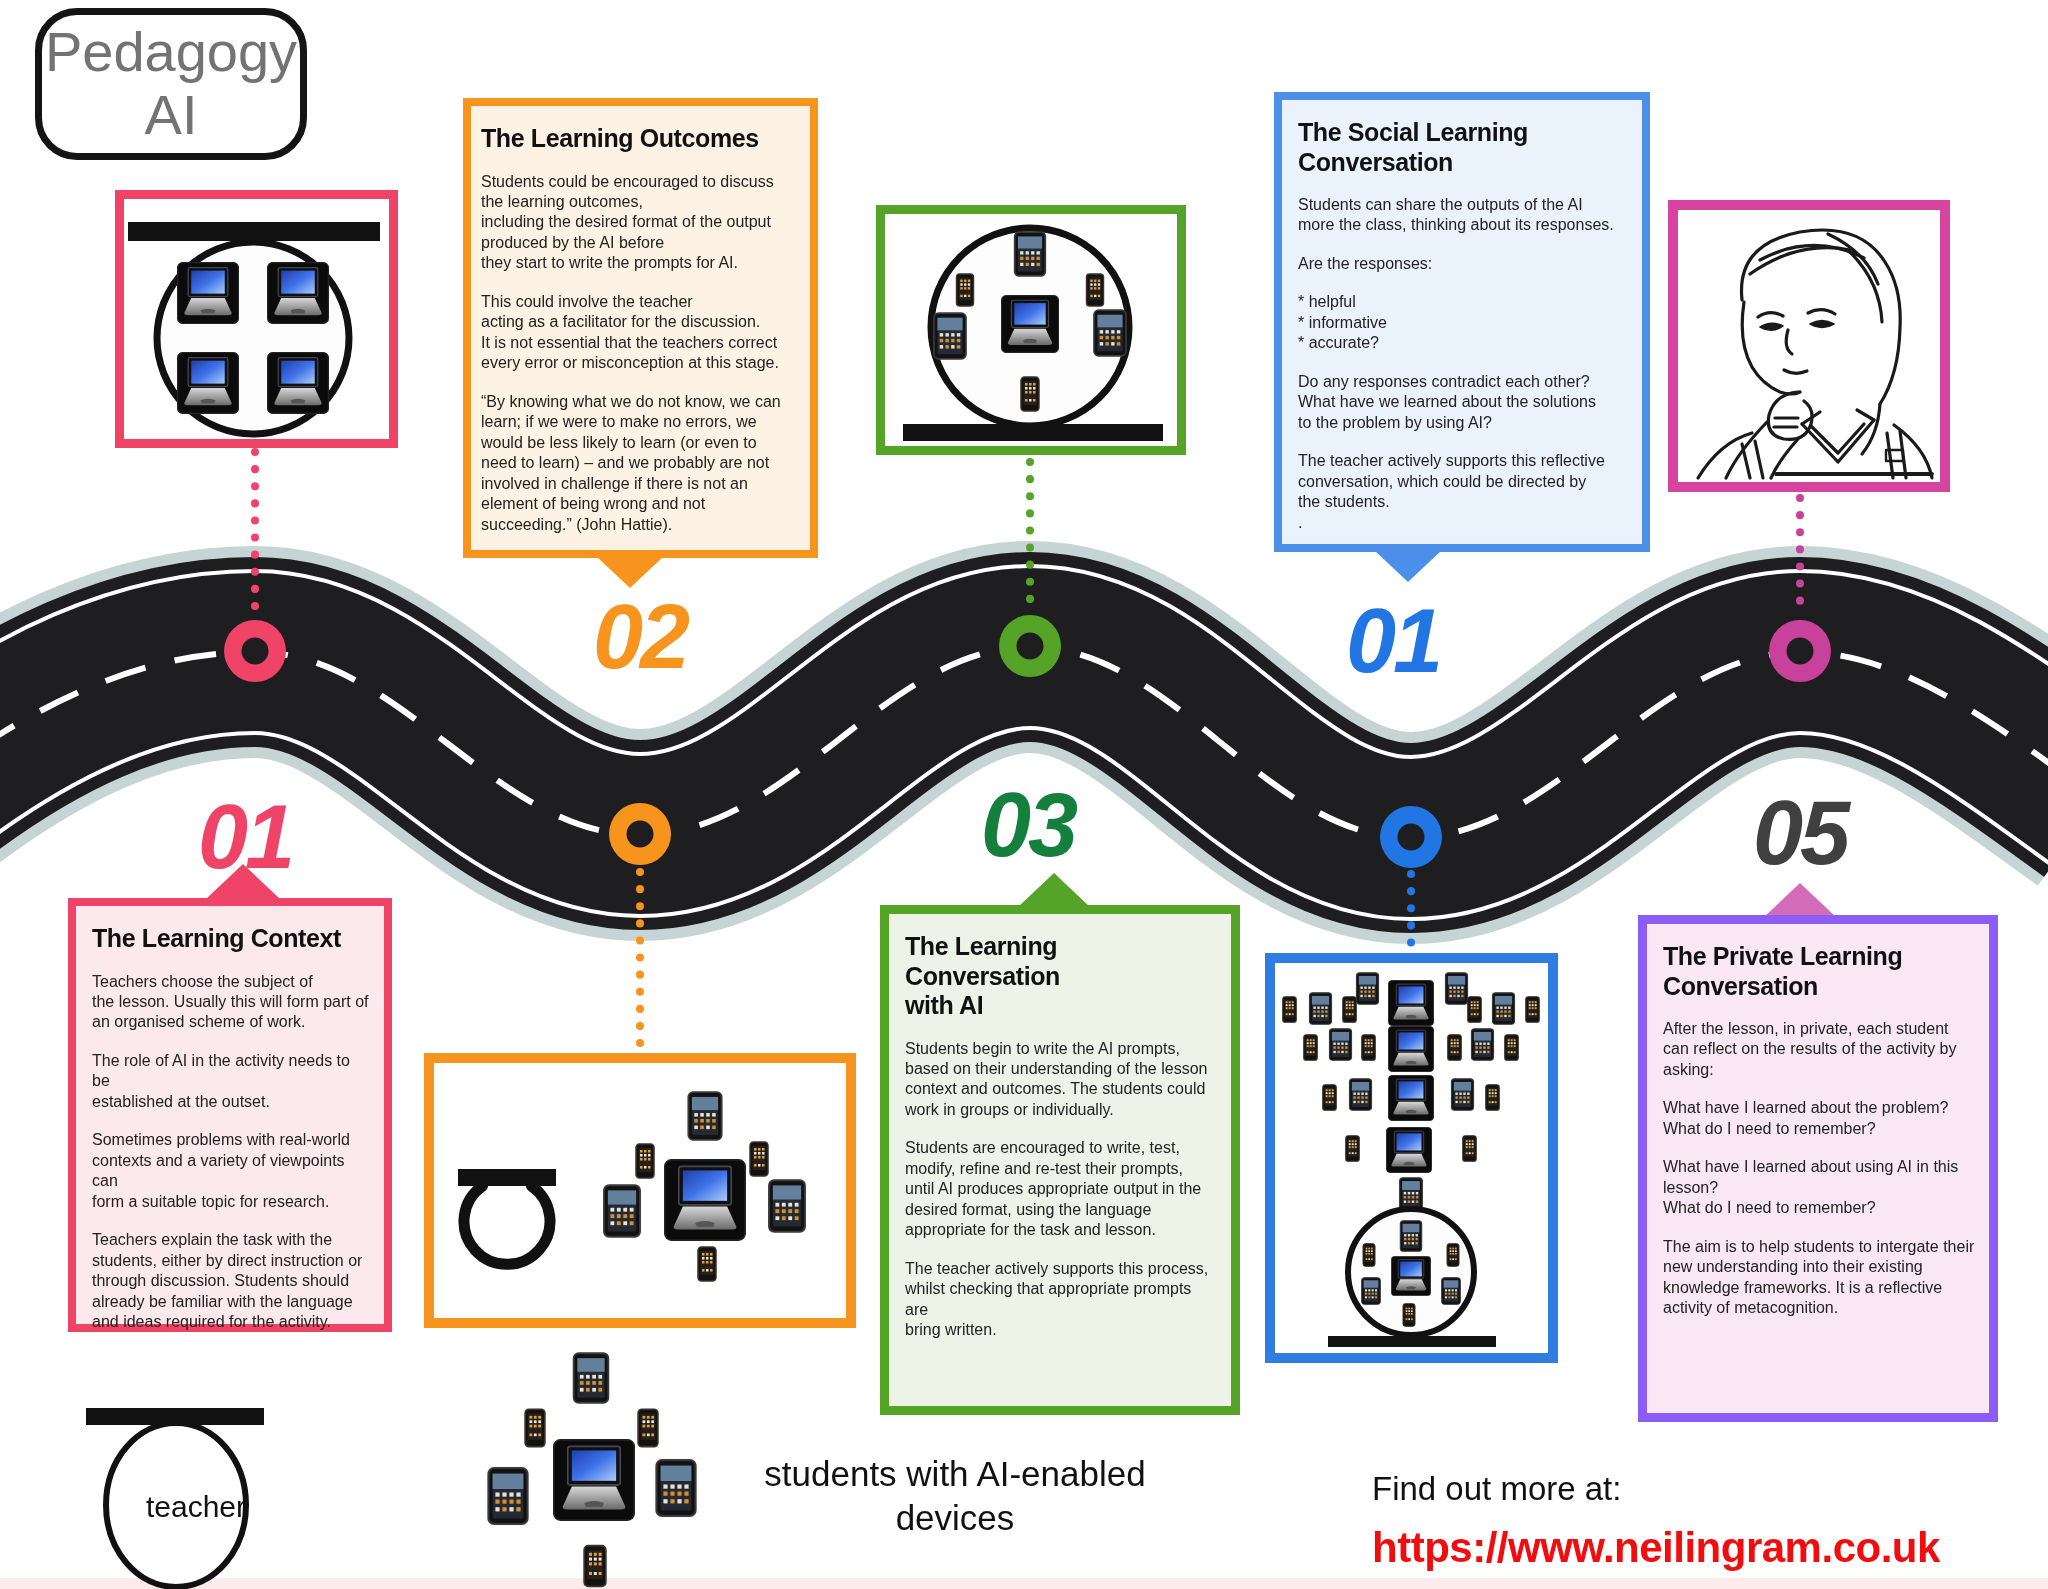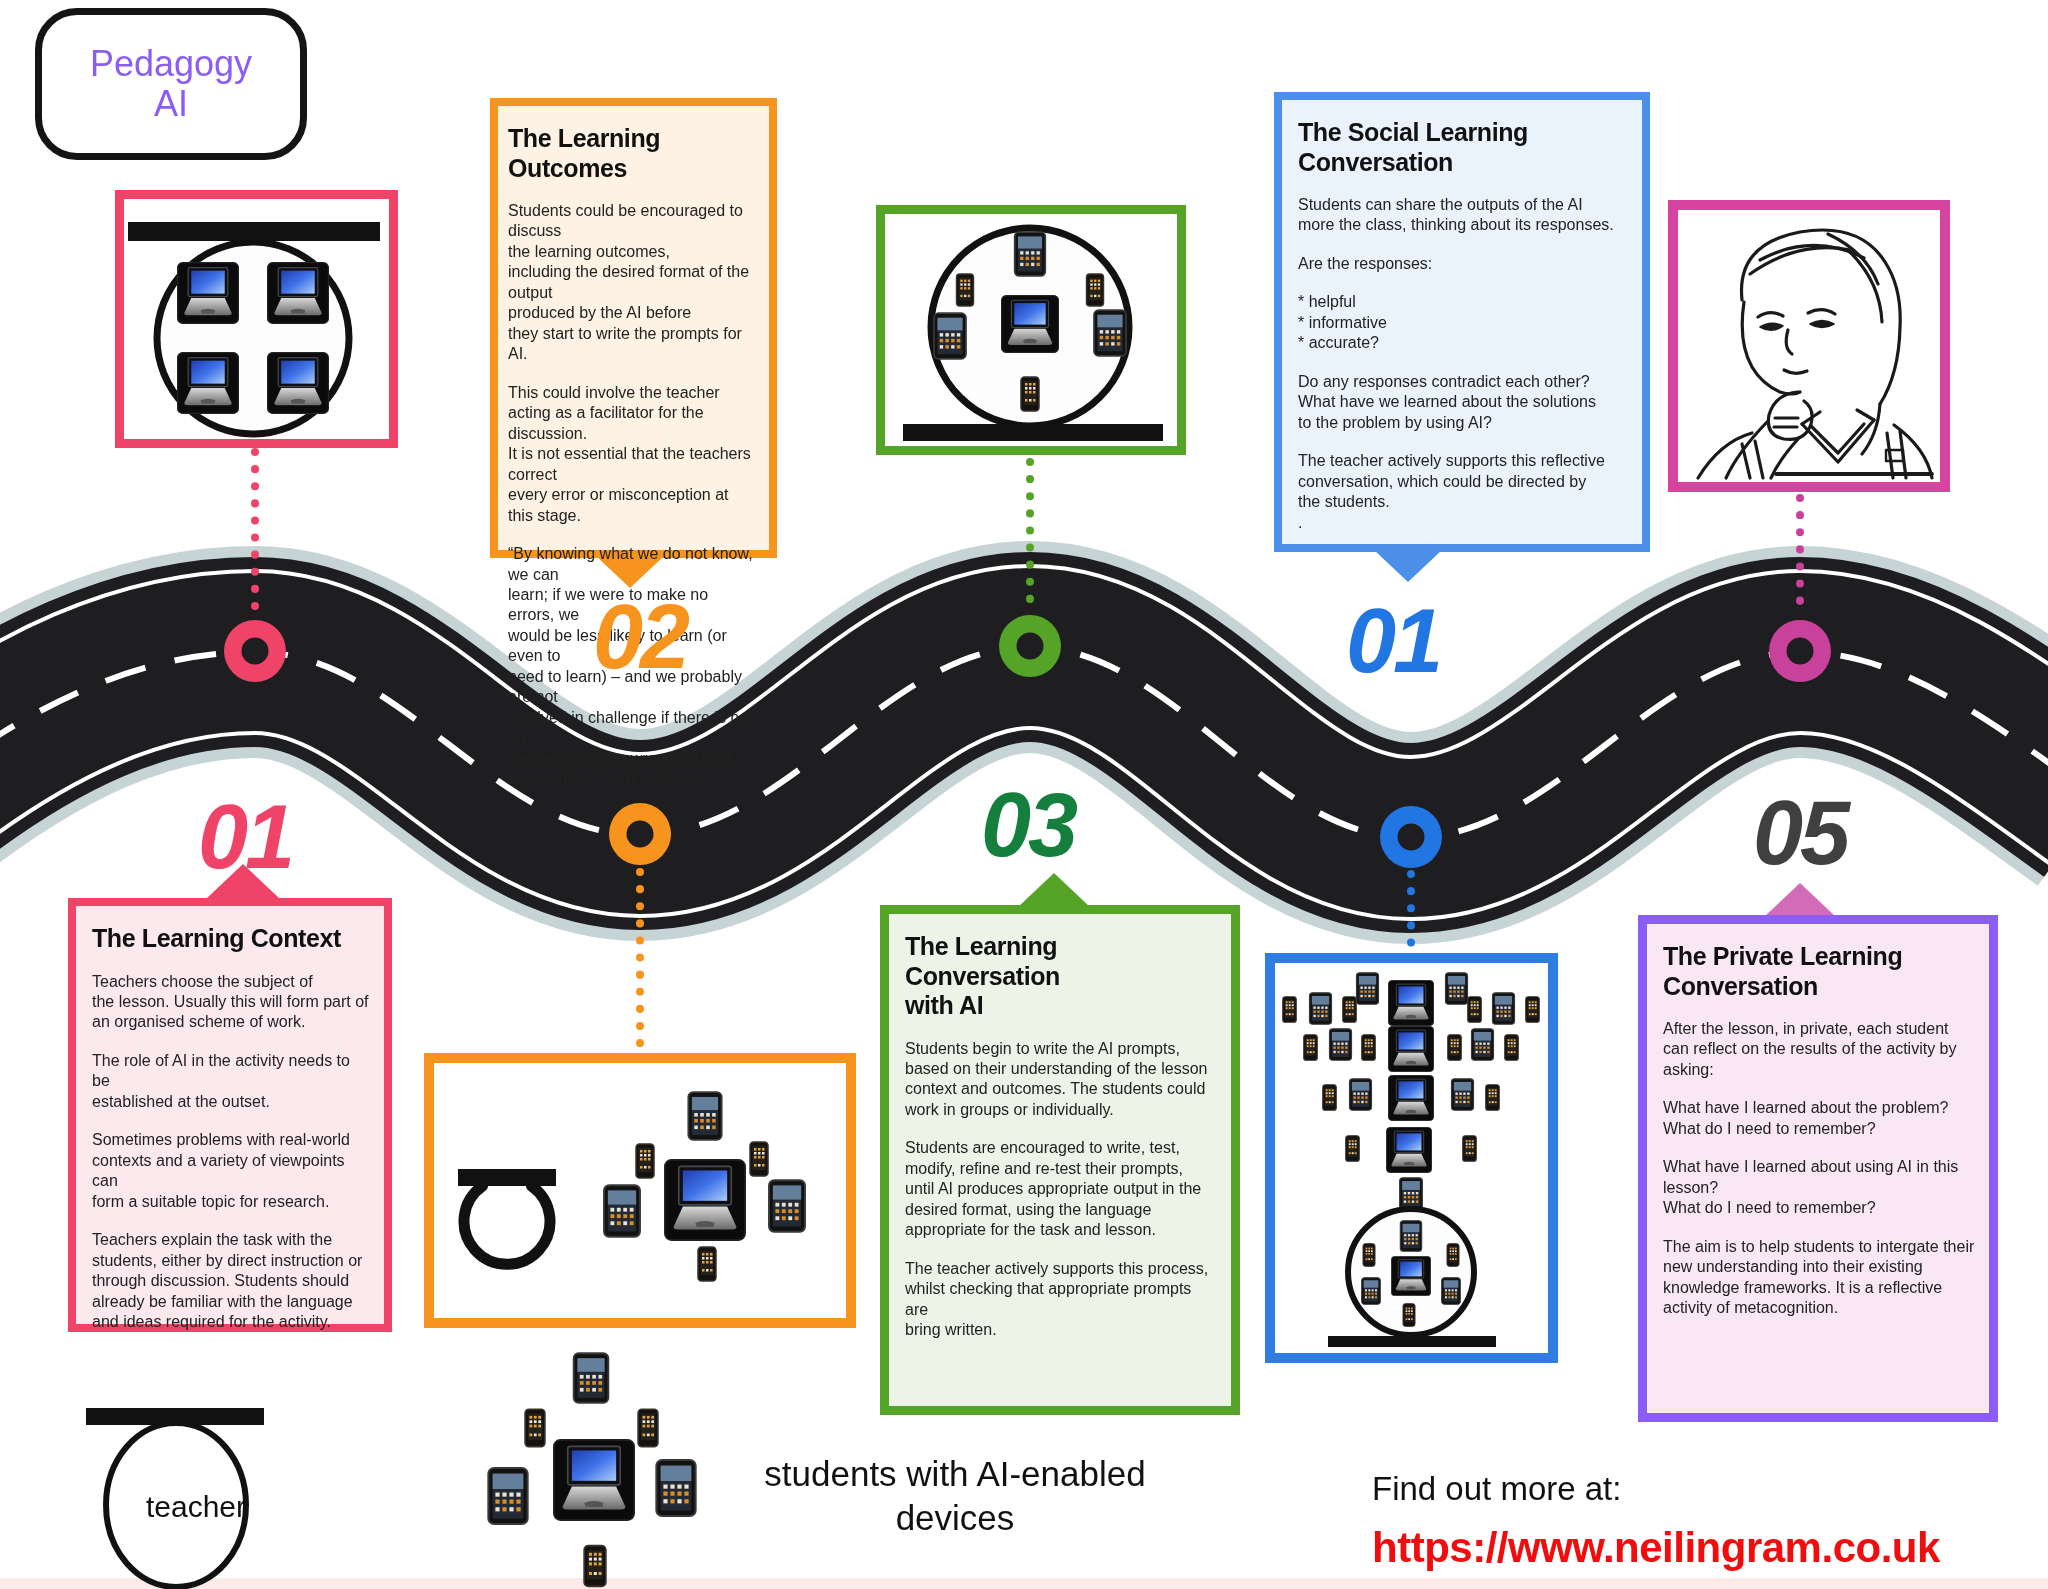--- a/index.html
+++ b/index.html
@@ -6,36 +6,36 @@
   .canvas{position:relative;width:2048px;height:1589px;background:#ffffff;overflow:hidden;
           font-family:"Liberation Sans","DejaVu Sans",sans-serif;color:#1d1d1d;}
   svg.layer{position:absolute;left:0;top:0;pointer-events:none;}
   #road-layer{z-index:1;}
   #art-layer{z-index:3;}
   .box{position:absolute;box-sizing:border-box;background:#fff;z-index:2;}
   .txtbox{padding:16px 14px;}
   .box-title{font-size:25px;font-weight:700;letter-spacing:-0.4px;line-height:1.18;margin:2px 0 18px 2px;white-space:pre-line;color:#111;}
   .para{font-size:16px;line-height:1.28;margin:0 0 18px 2px;white-space:pre-line;color:#222;}
   .b01t{left:68px;top:898px;width:324px;height:434px;border:8px solid #ef4468;background:#fbe9ee;}
-  .b02t{left:490px;top:98px;width:287px;height:460px;border:8px solid #f7941e;background:#fdf2e3;padding-left:8px;}
+  .b02t{left:463px;top:98px;width:355px;height:460px;border:8px solid #f7941e;background:#fdf2e3;padding-left:8px;}
   .b03t{left:880px;top:905px;width:360px;height:510px;border:9px solid #56a427;background:#eef3e8;}
   .b04t{left:1274px;top:92px;width:376px;height:460px;border:8px solid #4b8fe8;background:#eaf2fc;}
   .b05t{left:1638px;top:915px;width:360px;height:507px;border:9px solid #8b5cf6;background:#f9e8f4;}
   .b01i{left:115px;top:190px;width:283px;height:258px;border:9px solid #ef4468;}
   .b03i{left:876px;top:205px;width:310px;height:250px;border:9px solid #56a427;}
   .b02i{left:424px;top:1053px;width:432px;height:275px;border:10px solid #f7941e;}
   .b04i{left:1265px;top:953px;width:293px;height:410px;border:10px solid #2f7de1;}
   .b05i{left:1668px;top:200px;width:282px;height:292px;border:10px solid #d6449f;}
   .tri{position:absolute;width:0;height:0;z-index:2;}
   .tri-up{border-left:36px solid transparent;border-right:36px solid transparent;border-bottom:34px solid;}
   .tri-dn{border-left:34px solid transparent;border-right:34px solid transparent;border-top:32px solid;}
   .num{position:absolute;z-index:4;font-size:90px;font-weight:700;letter-spacing:-3px;transform:translateX(-50%);line-height:1;font-style:italic;}
   .logo{position:absolute;left:35px;top:8px;width:258px;height:138px;border:7px solid #141414;border-radius:42px;
         z-index:4;display:flex;flex-direction:column;align-items:center;justify-content:center;background:#fff;}
-  .logo-line{font-size:36px;line-height:1.12;color:#8b5cf6;}
+  .logo-line{font-size:56px;line-height:1.12;color:#737373;}
   .teacher-label{position:absolute;left:106px;top:1490px;width:140px;text-align:right;font-size:30px;z-index:4;color:#111;}
   .students-caption{position:absolute;left:735px;top:1452px;width:440px;text-align:center;font-size:35px;line-height:1.25;z-index:4;white-space:pre-line;color:#111;}
   .find-out{position:absolute;left:1372px;top:1470px;font-size:33px;color:#111;z-index:4;}
   .url{position:absolute;left:1372px;top:1524px;font-size:42px;font-weight:700;color:#f10d0d;z-index:4;letter-spacing:-0.5px;}
   .footer-strip{position:absolute;left:0;top:1578px;width:2048px;height:11px;background:#fcebe9;z-index:1;}
 </style>
 </head>
 <body>
 
 <div class="canvas">

